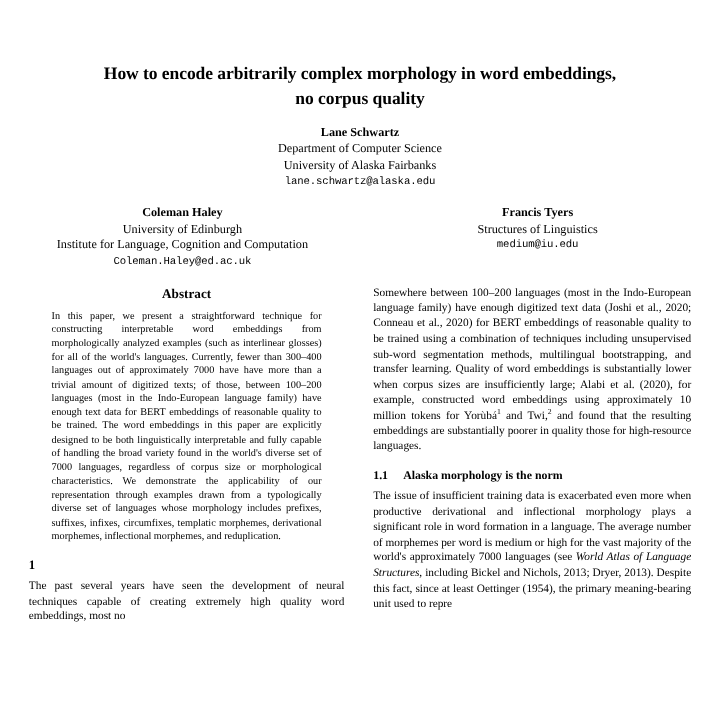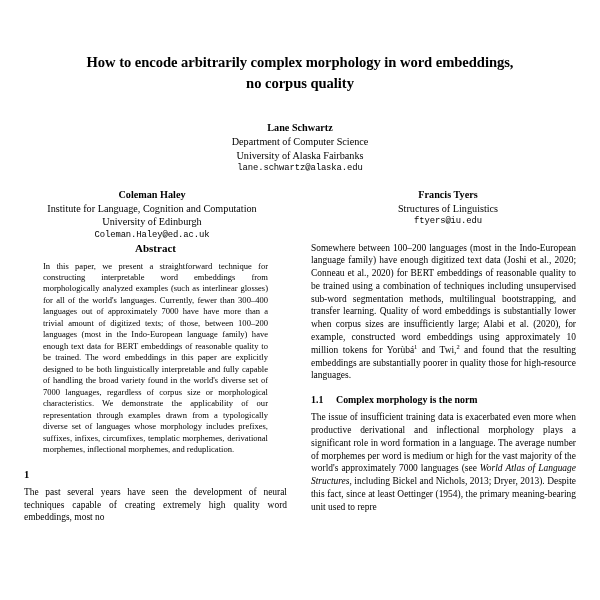--- a/index.html
+++ b/index.html
@@ -33,21 +33,21 @@
     text-align: center;
     letter-spacing: -0.05px;
   }
 
   
   .author-block {
     text-align: center;
     line-height: 1.33;
   }
   .author-single {
-    margin-top: 28px;
+    margin-top: 11px;
   }
   .author-name {
     font-size: 10.2px;
     font-weight: bold;
   }
   .author-affil {
     font-size: 10.2px;
   }
   .author-email {
     font-family: "Liberation Mono", monospace;
@@ -62,20 +62,21 @@
     padding: 0 4px;
   }
   .authors-row > .author-block {
     flex: 1 1 0;
     min-width: 0;
   }
 
   
   .columns {
     display: flex;
+    margin-top: 14px;
     padding: 0 24px 0 24px;
     box-sizing: border-box;
   }
   .col {
     width: 50%;
     box-sizing: border-box;
   }
   .col-left {
     padding-right: 13px;
   }
@@ -152,28 +153,28 @@
   <div class="author-block author-single">
     <div class="author-name">Lane Schwartz</div>
     <div class="author-affil">Department of Computer Science</div>
     <div class="author-affil">University of Alaska Fairbanks</div>
     <div class="author-email">lane.schwartz@alaska.edu</div>
   </div>
 
   <div class="authors-row">
     <div class="author-block">
       <div class="author-name">Coleman Haley</div>
+      <div class="author-affil">University of Edinburgh</div>
       <div class="author-affil">Institute for Language, Cognition and Computation</div>
-      <div class="author-affil">University of Edinburgh</div>
       <div class="author-email">Coleman.Haley@ed.ac.uk</div>
     </div>
     <div class="author-block">
       <div class="author-name">Francis Tyers</div>
       <div class="author-affil">Structures of Linguistics</div>
-      <div class="author-email">ftyers@iu.edu</div>
+      <div class="author-email">medium@iu.edu</div>
     </div>
   </div>
 
   <div class="columns">
 
     <div class="col col-left">
       <div class="abstract-head">Abstract</div>
       <div class="abstract-body">
         <p>In this paper, we present a straightforward technique for constructing interpretable word embeddings from morphologically analyzed examples (such as interlinear glosses) for all of the world's languages. Currently, fewer than 300–400 languages out of approximately 7000 have have more than a trivial amount of digitized texts; of those, between 100–200 languages (most in the Indo-European language family) have enough text data for BERT embeddings of reasonable quality to be trained. The word embeddings in this paper are explicitly designed to be both linguistically interpretable and fully capable of handling the broad variety found in the world's diverse set of 7000 languages, regardless of corpus size or morphological characteristics. We demonstrate the applicability of our representation through examples drawn from a typologically diverse set of languages whose morphology includes prefixes, suffixes, infixes, circumfixes, templatic morphemes, derivational morphemes, inflectional morphemes, and reduplication.</p>
       </div>
@@ -184,21 +185,21 @@
       <p class="body-p clip-fade">The past several years have seen the development of neural techniques capable of creating extremely high quality word embeddings, most no</p>
     </div>
 
     <div class="col col-right">
       <p class="body-p">
         <span>Somewhere between 100–200 languages (most in the Indo-European language family) have enough digitized text data (Joshi et al., 2020; Conneau et al., 2020) for BERT embeddings of reasonable quality to be trained using a combination of techniques including unsupervised sub-word segmentation methods, multilingual bootstrapping, and transfer learning. Quality of word embeddings is substantially lower when corpus sizes are insufficiently large; Alabi et al. (2020), for example, constructed word embeddings using approximately 10 million tokens for Yorùbá</span><sup>1</sup><span> and Twi,</span><sup>2</sup><span> and found that the resulting embeddings are substantially poorer in quality those for high-resource languages.</span>
       </p>
 
       <div class="subsec-head">
         <span class="subsec-num">1.1</span>
-        <span>Complex morphology is the norm</span>
+        <span>Alaska morphology is the norm</span>
       </div>
 
       <p class="body-p clip-fade">
         <span>The issue of insufficient training data is exacerbated even more when productive derivational and inflectional morphology plays a significant role in word formation in a language. The average number of morphemes per word is medium or high for the vast majority of the world's approximately 7000 languages (see </span><span class="ital">World Atlas of Language Structures</span><span>, including Bickel and Nichols, 2013; Dryer, 2013). Despite this fact, since at least Oettinger (1954), the primary meaning-bearing unit used to repre</span>
       </p>
     </div>
 
   </div>
 </div>
 

